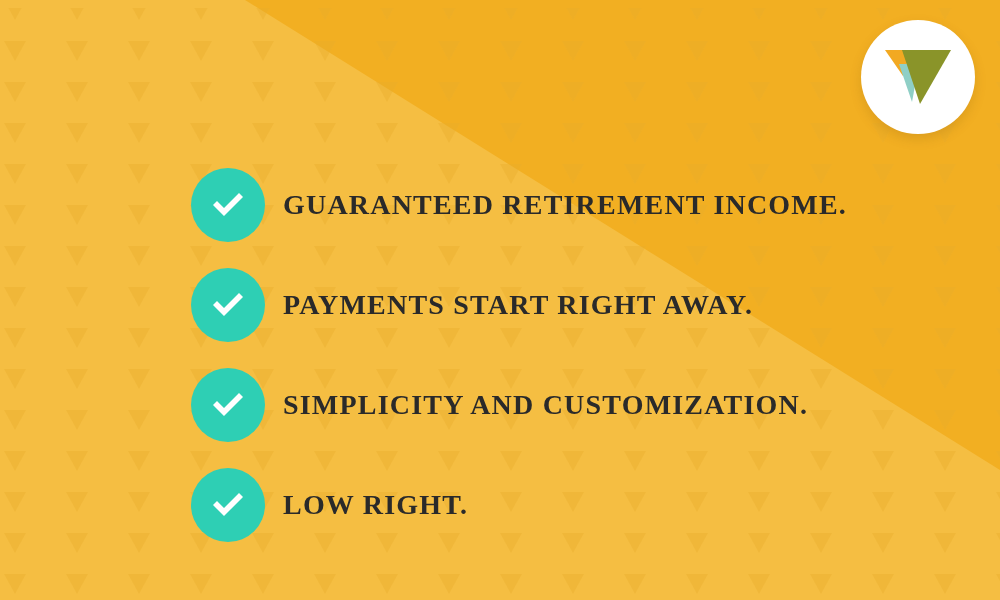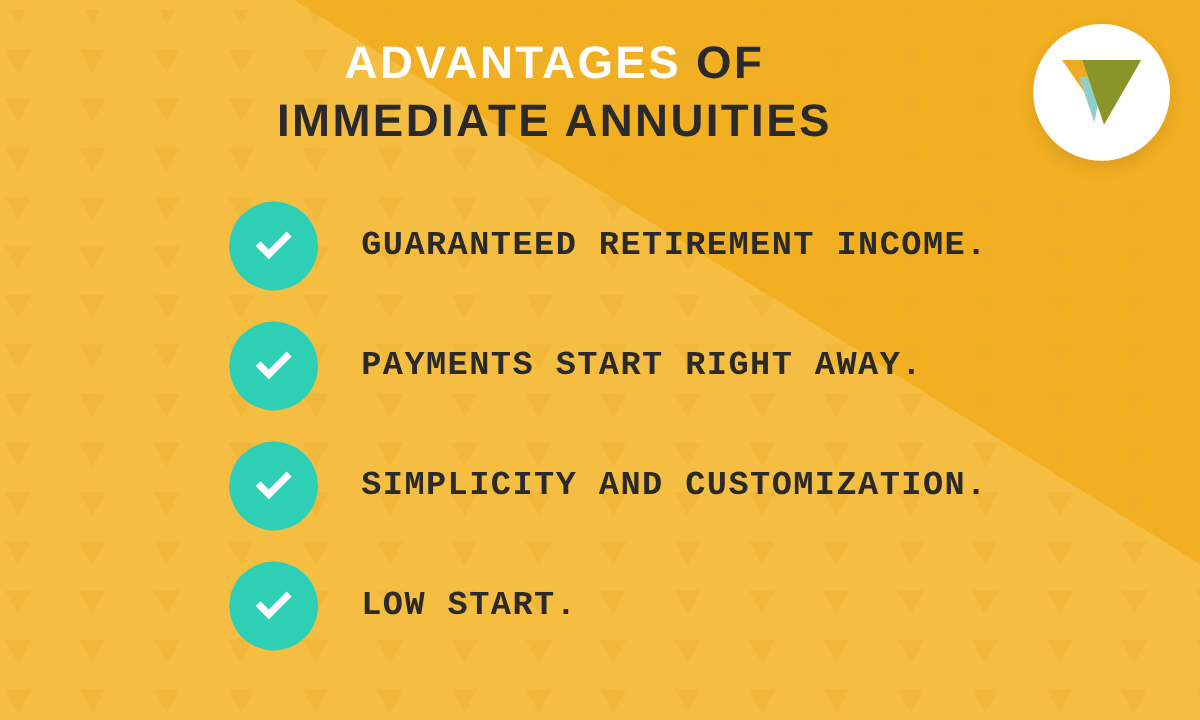--- a/index.html
+++ b/index.html
@@ -114,22 +114,22 @@
   }
   .check-mark {
     position: absolute;
     left: 50%;
     top: 50%;
     transform: translate(-50%, -50%);
     width: 40px;
     height: 40px;
   }
   .item-text {
-    margin-left: 36px;
-    font-family: Liberation Mono, monospace;
+    margin-left: 18px;
+    font-family: Liberation Serif, serif;
     font-size: 28px;
     font-weight: bold;
     letter-spacing: 1.2px;
     color: #2A2A2A;
     white-space: nowrap;
   }
 </style>
 </head>
 <body>
 
@@ -140,27 +140,20 @@
 
   <svg class="bg-pattern" width="1000" height="600" viewBox="0 0 1000 600" aria-hidden="true">
     <defs>
       <pattern id="triGrid" width="62" height="41" patternUnits="userSpaceOnUse">
         <polygon points="4,0 26,0 15,20" fill="#E8AC2B" fill-opacity="0.40"></polygon>
       </pattern>
     </defs>
     <rect x="0" y="8" width="1000" height="592" fill="url(#triGrid)"></rect>
   </svg>
 
-  <div class="title-block">
-    <span class="title-line title-line-1">
-      <span class="t-white">ADVANTAGES</span>
-      <span class="t-dark">OF</span>
-    </span>
-    <span class="title-line title-line-2 t-dark">IMMEDIATE ANNUITIES</span>
-  </div>
 
   <div class="logo">
     <svg class="logo-mark" width="66" height="62" viewBox="0 0 66 62" aria-hidden="true">
 
       <polygon points="0,4 26,4 18,30" fill="#F2A922"></polygon>
 
       <polygon points="14,18 34,18 27,56" fill="#8FCFC6"></polygon>
 
       <polygon points="17,4 66,4 35,58" fill="#8A9429"></polygon>
     </svg>
@@ -194,18 +187,18 @@
       </div>
       <span class="item-text">PAYMENTS START RIGHT AWAY.</span>
     </div>
 
     <div class="list-item" style="top:468px">
       <div class="check-circle">
         <svg class="check-mark" width="40" height="40" viewBox="0 0 40 40" aria-hidden="true">
           <path d="M5 20 L9 16 L16 23 L31 8 L35 12 L16 31 Z" fill="#FFFFFF"></path>
         </svg>
       </div>
-      <span class="item-text">LOW START.</span>
+      <span class="item-text">LOW RIGHT.</span>
     </div>
 
   </div>
 
 </div>
 
 </body></html>

